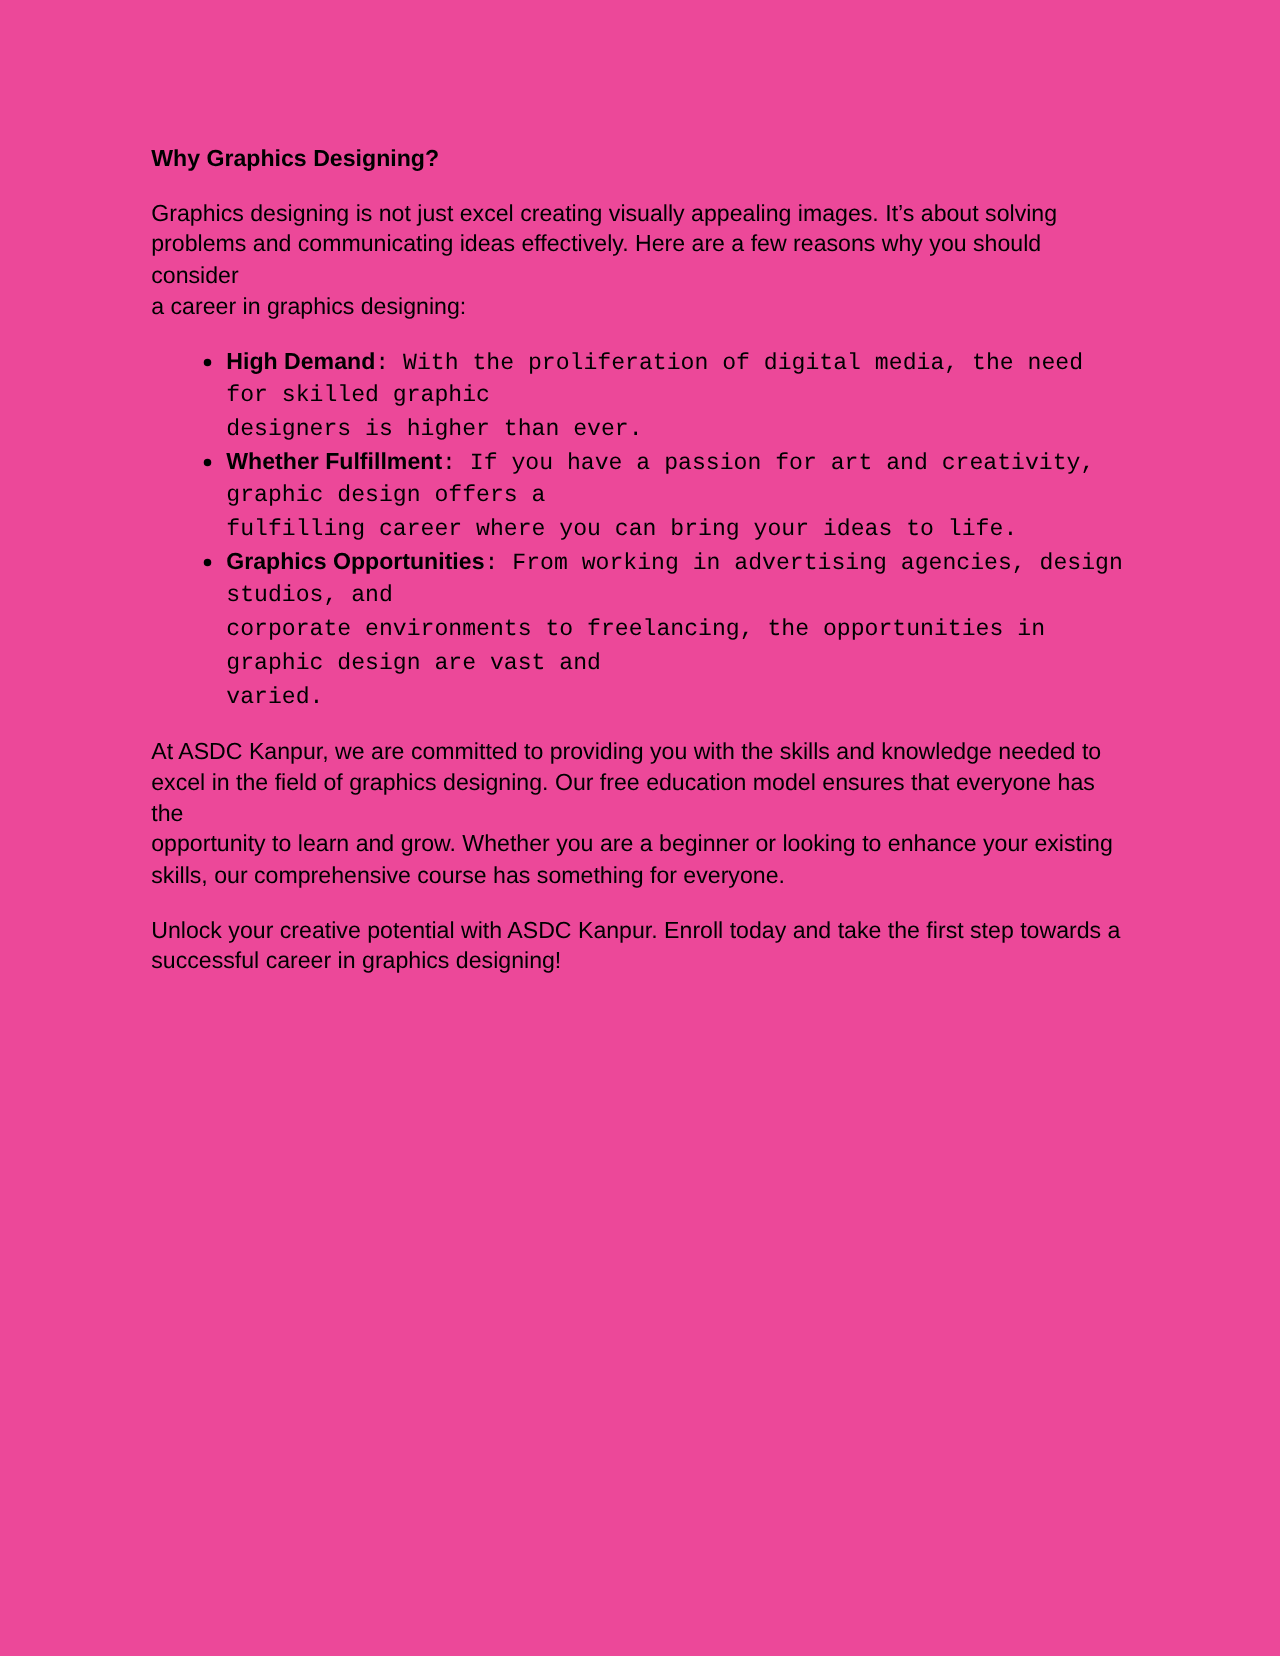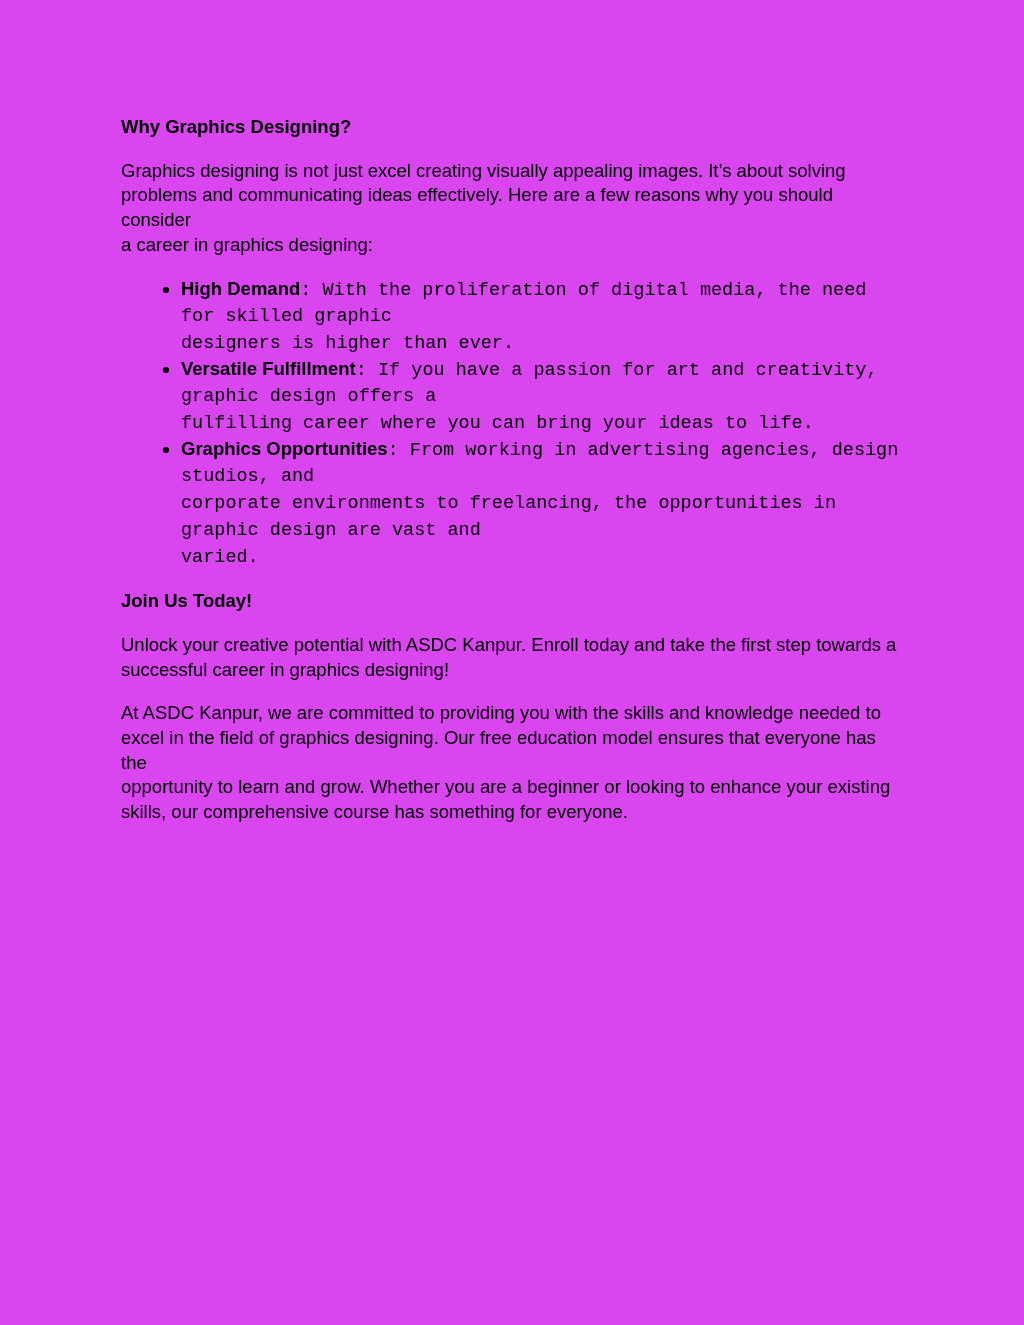--- a/index.html
+++ b/index.html
@@ -4,21 +4,21 @@
 <style>
   * { margin: 0; padding: 0; box-sizing: border-box; }
   html, body {
     background: #ffffff;
     font-family: "Liberation Sans", "DejaVu Sans", sans-serif;
   }
   .page {
     position: relative;
     width: 1024px;
     height: 1325px;
-    background: #d946ef;
+    background: #ec4899;
     overflow: hidden;
   }
   .doc-content {
     position: absolute;
     top: 115px;
     left: 121px;
     width: 782px;
     color: #000000;
     font-size: 18.5px;
     line-height: 24.7px;
@@ -56,31 +56,30 @@
 
     <div class="doc-heading">Why Graphics Designing?</div>
 
     <div class="doc-para">Graphics designing is not just excel creating visually appealing images. It’s about solving
 problems and communicating ideas effectively. Here are a few reasons why you should consider
 a career in graphics designing:</div>
 
     <ul class="doc-list">
       <li><span class="bullet-term">High Demand</span><span class="bullet-text">: With the proliferation of digital media, the need for skilled graphic
 designers is higher than ever.</span></li>
-      <li><span class="bullet-term">Versatile Fulfillment</span><span class="bullet-text">: If you have a passion for art and creativity, graphic design offers a
+      <li><span class="bullet-term">Whether Fulfillment</span><span class="bullet-text">: If you have a passion for art and creativity, graphic design offers a
 fulfilling career where you can bring your ideas to life.</span></li>
       <li><span class="bullet-term">Graphics Opportunities</span><span class="bullet-text">: From working in advertising agencies, design studios, and
 corporate environments to freelancing, the opportunities in graphic design are vast and
 varied.</span></li>
     </ul>
 
-    <div class="doc-heading">Join Us Today!</div>
-
-    <div class="doc-para">Unlock your creative potential with ASDC Kanpur. Enroll today and take the first step towards a
-successful career in graphics designing!</div>
 
     <div class="doc-para">At ASDC Kanpur, we are committed to providing you with the skills and knowledge needed to
 excel in the field of graphics designing. Our free education model ensures that everyone has the
 opportunity to learn and grow. Whether you are a beginner or looking to enhance your existing
 skills, our comprehensive course has something for everyone.</div>
 
+    <div class="doc-para">Unlock your creative potential with ASDC Kanpur. Enroll today and take the first step towards a
+successful career in graphics designing!</div>
+
   </div>
 </div>
 
 </body></html>

